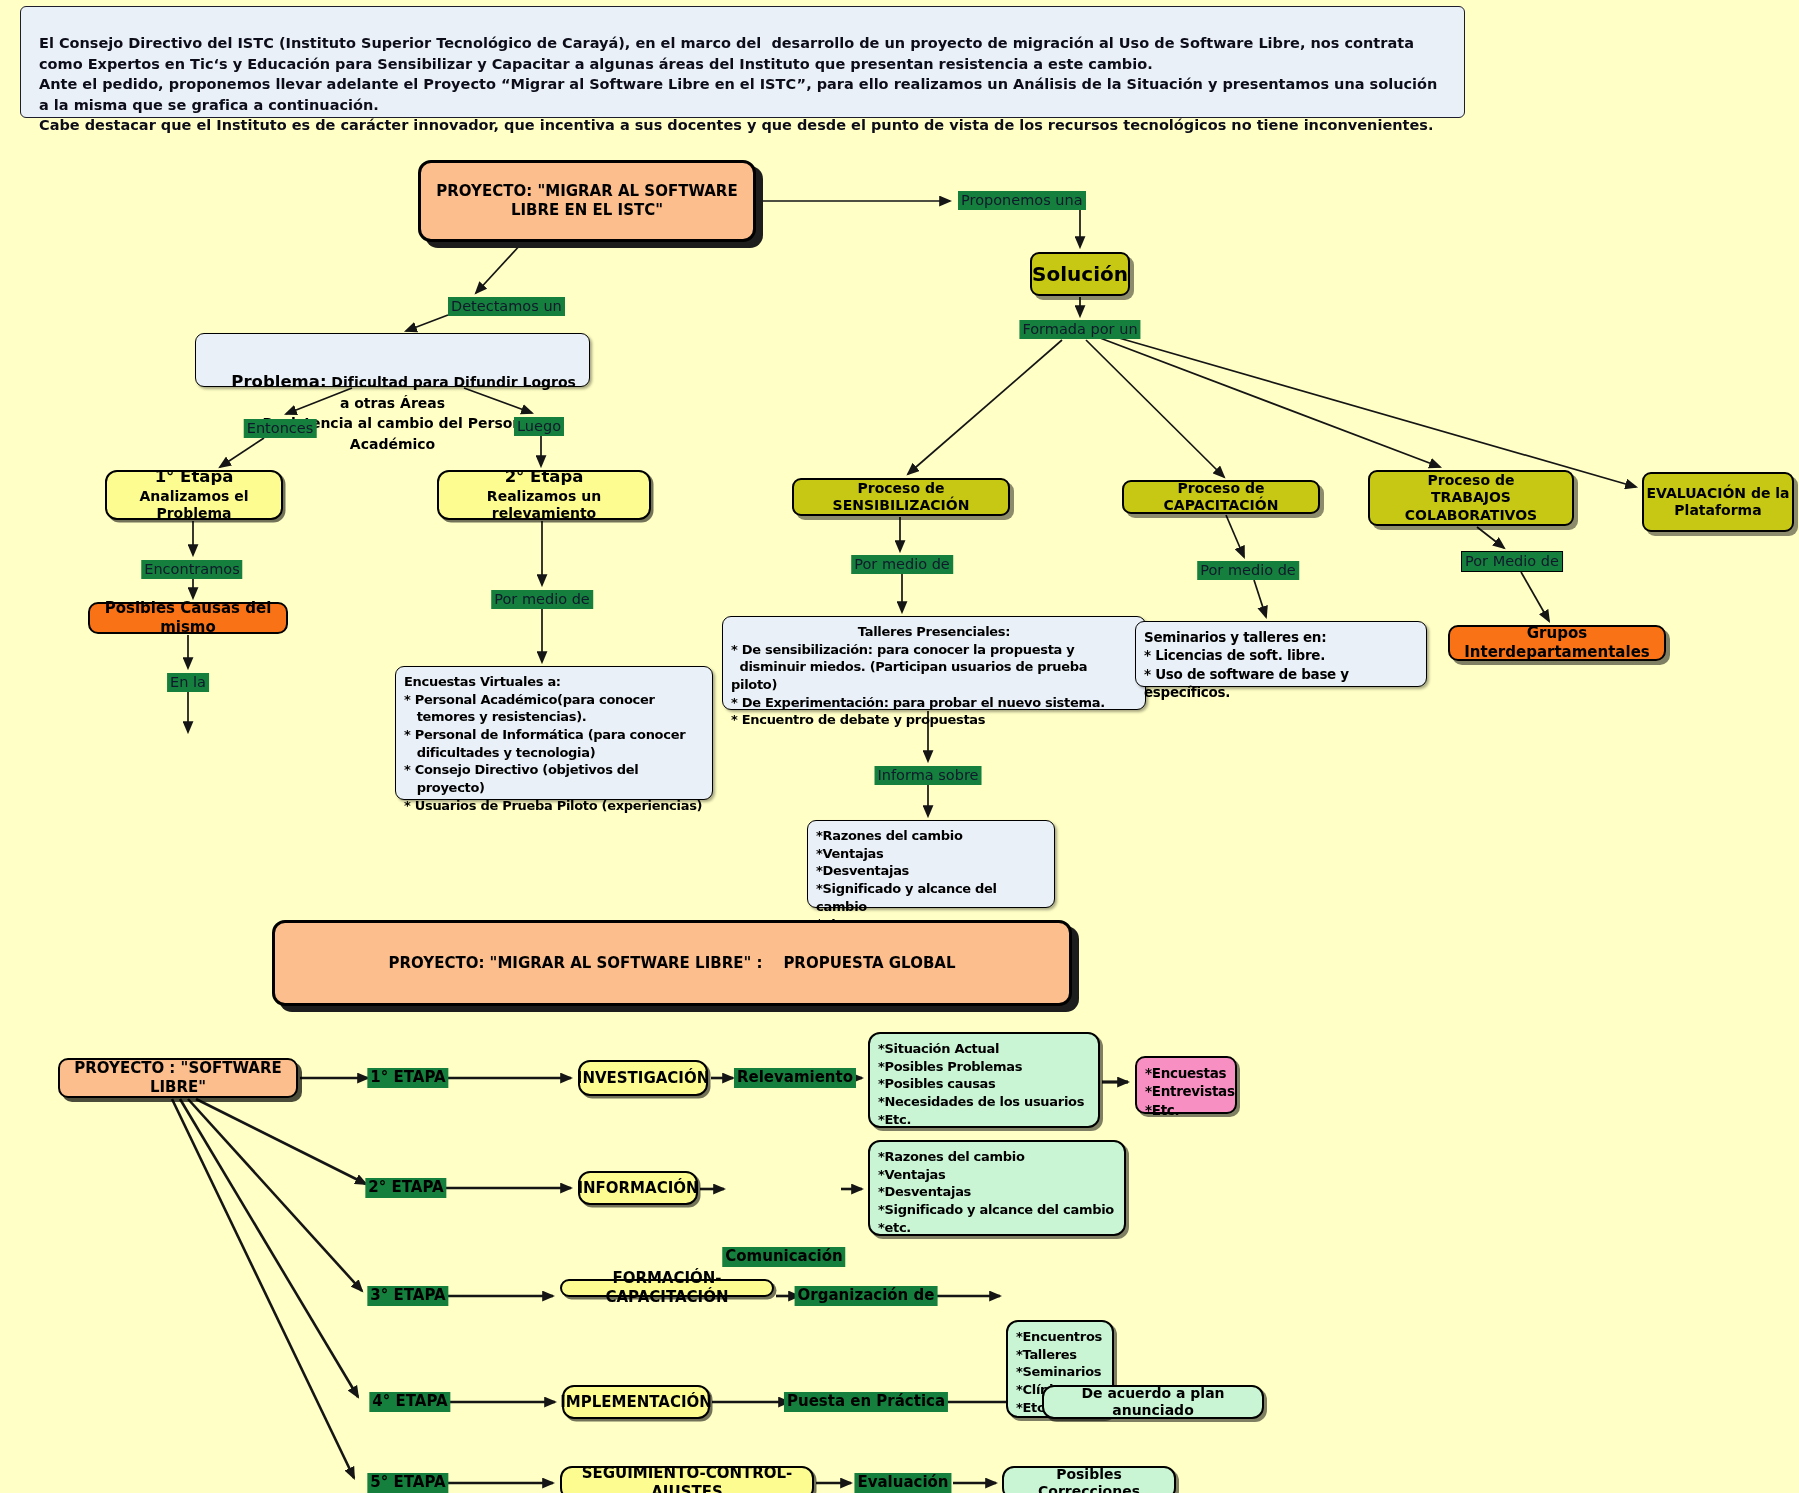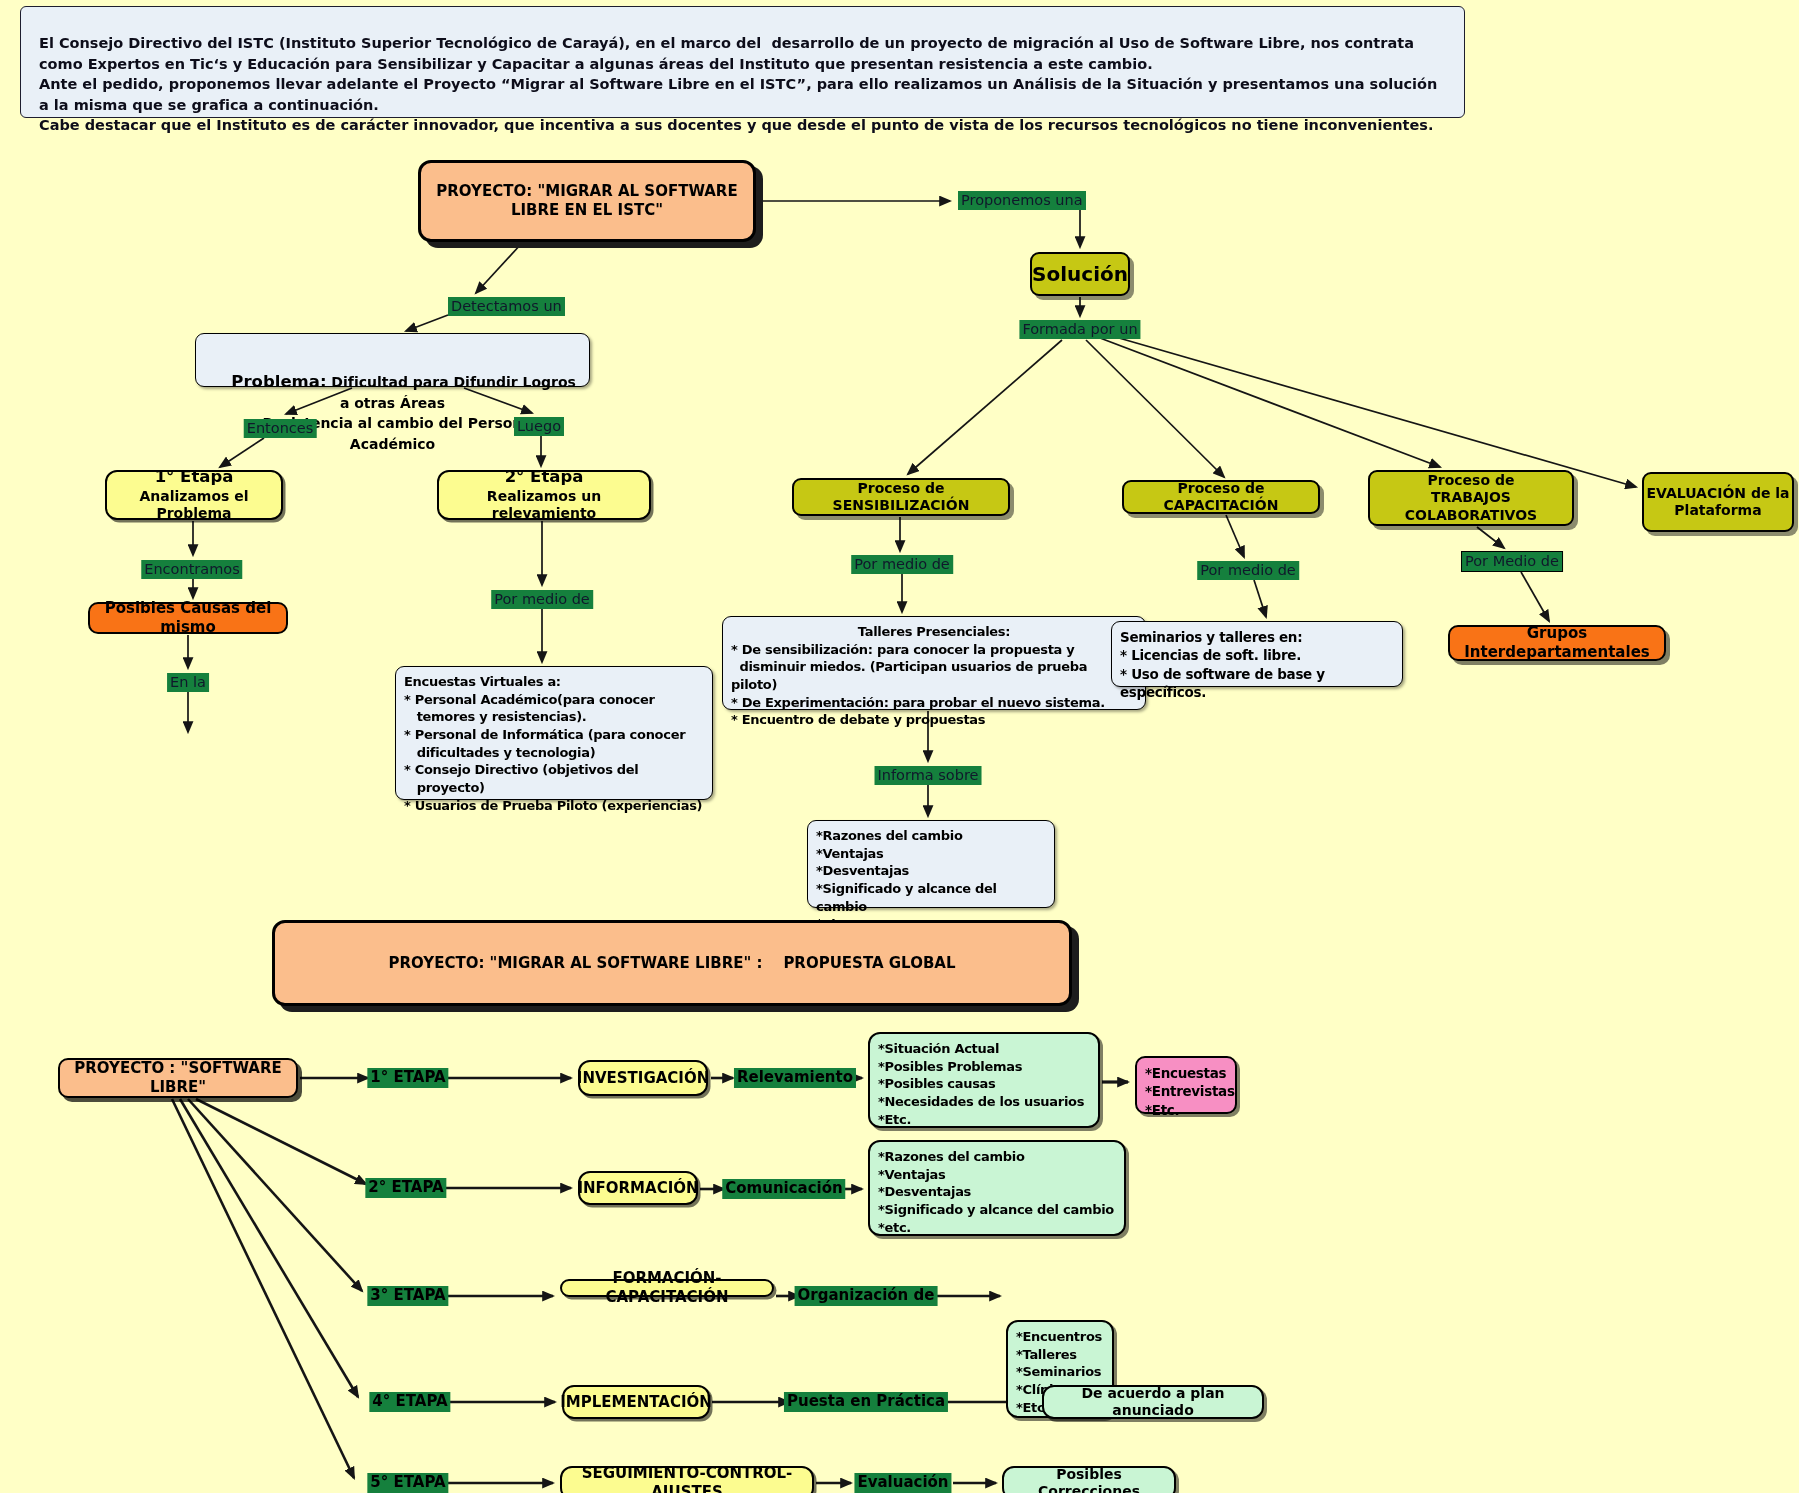--- a/index.html
+++ b/index.html
@@ -182,21 +182,21 @@
   <span class="lbl c boxed" style="left:1512px; top:551px;">Por Medio de</span>
 
   <div class="node blue leftbox pre f13" style="left:722px; top:616px; width:424px; height:94px;">
     <div class="ttl-c">Talleres Presenciales:</div>
     <div>* De sensibilización: para conocer la propuesta y
   disminuir miedos. (Participan usuarios de prueba piloto)
 * De Experimentación: para probar el nuevo sistema.
 * Encuentro de debate y propuestas</div>
   </div>
 
-  <div class="node blue leftbox pre f135" style="left:1111px; top:621px; width:292px; height:66px;">
+  <div class="node blue leftbox pre f135" style="left:1135px; top:621px; width:292px; height:66px;">
     <div>Seminarios y talleres en:</div>
     <div>* Licencias de soft. libre.
 * Uso de software de base y específicos.</div>
   </div>
 
   <div class="node white wshadow f15" style="left:1448px; top:625px; width:218px; height:36px;">Grupos Interdepartamentales</div>
 
   <span class="lbl c" style="left:928px; top:766px;">Informa sobre</span>
 
   <div class="node blue leftbox pre f13" style="left:807px; top:820px; width:248px; height:88px;">*Razones del cambio
@@ -216,21 +216,21 @@
 *Posibles Problemas
 *Posibles causas
 *Necesidades de los usuarios
 *Etc.</div>
   <div class="node pink leftbox pre f135" style="left:1135px; top:1056px; width:102px; height:58px;">*Encuestas
 *Entrevistas
 *Etc.</div>
 
   <span class="lbl c b" style="left:406px; top:1178px;">2° ETAPA</span>
   <div class="node yellow f15" style="left:578px; top:1171px; width:120px; height:34px;">INFORMACIÓN</div>
-  <span class="lbl c b" style="left:784px; top:1179px;">Comunicación</span>
+  <span class="lbl c b" style="left:784px; top:1247px;">Comunicación</span>
   <div class="node green leftbox pre f13" style="left:868px; top:1140px; width:258px; height:96px;">*Razones del cambio
 *Ventajas
 *Desventajas
 *Significado y alcance del cambio
 *etc.</div>
 
   <span class="lbl c b" style="left:408px; top:1286px;">3° ETAPA</span>
   <div class="node yellow f15" style="left:560px; top:1279px; width:214px; height:18px;">FORMACIÓN-CAPACITACIÓN</div>
   <span class="lbl c b" style="left:866px; top:1286px;">Organización de</span>
   <div class="node green leftbox pre f13" style="left:1006px; top:1320px; width:108px; height:98px;">*Encuentros

